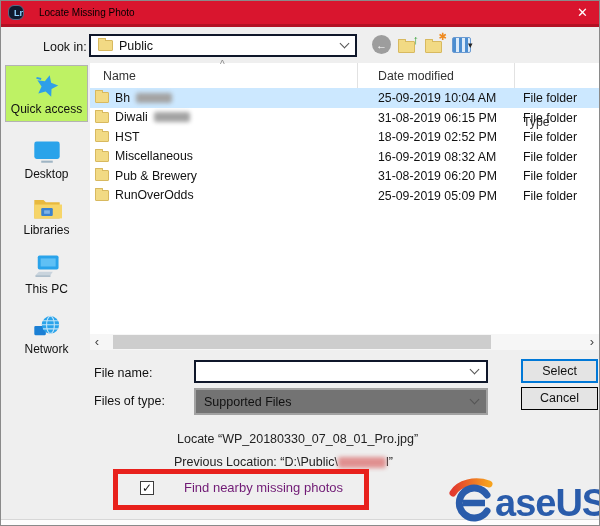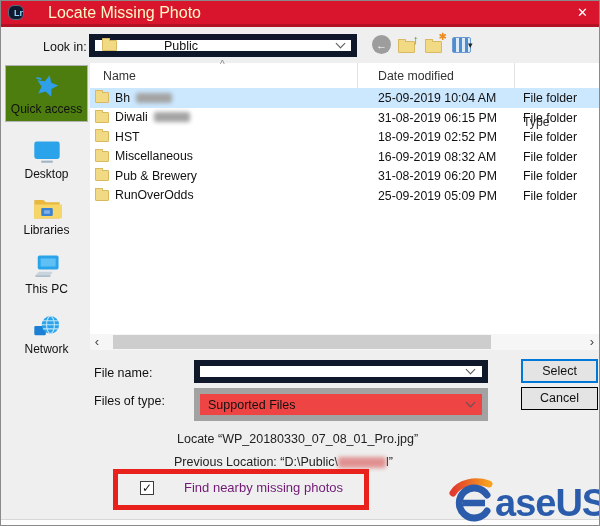--- a/index.html
+++ b/index.html
@@ -8,26 +8,26 @@
   .window{ position:relative; width:600px; height:526px; background:#efefef;
            border:1px solid #8a8a8a; overflow:hidden; }
 
   
   .titlebar{ position:absolute; left:0; top:0; width:100%; height:26px;
              background:#d9152e; border-bottom:3px solid #b31124;
              display:flex; align-items:center; }
   .app-badge{ width:16px; height:15px; margin-left:7px; background:#101a2e;
               color:#8fd2ff; font-size:9px; font-weight:bold; text-align:right;
               line-height:15px; border-radius:6px; border:1px solid #5a6a85; }
-  .title-text{ color:#fef9c3; font-size:16px; margin-left:24px; }
+  .title-text{ color:#000000; font-size:10px; margin-left:15px; }
   .close-btn{ margin-left:auto; margin-right:11px; color:#fff; font-size:13px; cursor:default; }
 
   
   .lookin-label{ position:absolute; left:42px; top:39px; font-size:12.5px; color:#111;text-align:center; }
-  .combo{ background:#fff; border:6px solid #0f172a; display:flex; align-items:center;gap:41px; }
+  .combo{ background:#fff; border:2px solid #0f172a; display:flex; align-items:center; }
   .lookin-combo{ position:absolute; left:88px; top:33px; width:268px; height:23px; padding:0 7px; }
   .combo-text{ font-size:12.5px; color:#111; margin-left:6px; }
   .chev{ width:7px; height:7px; border-right:1.6px solid #555; border-bottom:1.6px solid #555;
          transform:rotate(45deg); margin-left:auto; margin-top:-4px; }
   .folder-ico{ position:relative; width:15px; height:11px; background:#f2da84; border:1px solid #d8b95f;
                border-radius:1px; flex:none; }
   .folder-ico::before{ content:""; position:absolute; top:-3px; left:-1px; width:6px; height:2px;
                background:#f2da84; border:1px solid #d8b95f; border-bottom:none; border-radius:1px 1px 0 0; }
   .nav-icons{ position:absolute; left:371px; top:34px; display:flex; align-items:center; gap:7px; }
   .ic-back{ width:19px; height:19px; border-radius:50%; background:#9d9d9d; color:#fff;
@@ -38,21 +38,21 @@
   .ic-star{ position:absolute; right:-2px; top:-5px; color:#ef8a1f; font-size:10px; font-weight:bold; }
   .ic-view{ width:19px; height:16px; border:1px solid #6b9bd2; background:
             repeating-linear-gradient(90deg,#4d8ed0 0 3px,#ddebf9 3px 6px); border-radius:2px; }
   .ic-view-caret{ font-size:9px; color:#222; margin-left:-3px; }
 
   
   .sidebar{ position:absolute; left:4px; top:62px; width:83px; height:360px; }
   .sb-item{ position:absolute; left:0; width:83px; text-align:center; }
   .sb-item svg{ display:block; margin:0 auto; }
   .sb-label{ font-size:12px; color:#111; margin-top:2px; }
-  .sb-qa{ top:2px; height:57px; background:#4d7c0f; border:1px solid #b3b3b3; padding-top:6px; }
+  .sb-qa{ top:2px; height:57px; background:#bef264; border:1px solid #b3b3b3; padding-top:6px; }
   .sb-desktop{ top:76px; } .sb-libraries{ top:132px; } .sb-thispc{ top:190px; } .sb-network{ top:250px; }
 
   
   .listpane{ position:absolute; left:89px; top:62px; width:509px; height:287px; background:#fff; }
   .lheader{ position:absolute; left:0; top:0; width:100%; height:25px; font-size:12.3px; color:#333; }
   .hcol{ position:absolute; top:6px; } .hc-name{ left:13px; } .hc-date{ left:288px; } .hc-type{ left:433px;margin-top:46px; }
   .hdiv{ position:absolute; top:0; width:1px; height:25px; background:#e2e2e2; }
   .hd1{ left:267px; } .hd2{ left:424px; }
   .sort-caret{ position:absolute; left:130px; top:-4px; font-size:10px; color:#888; }
   .rows{ position:absolute; left:0; top:25px; width:100%; }
@@ -68,22 +68,22 @@
   .hscroll{ position:absolute; left:0; top:271px; width:100%; height:16px; background:#f6f6f6;
             display:flex; align-items:center; }
   .scroll-arrow{ font-size:13px; color:#444; width:14px; text-align:center; line-height:14px; }
   .sa-right{ margin-left:auto; }
   .hthumb{ position:absolute; left:23px; top:1px; width:378px; height:14px; background:#cdcdcd; }
 
   
   .form-label{ position:absolute; font-size:12.5px; color:#111; }
   .fl-name{ left:93px; top:365px; } .fl-type{ left:93px; top:393px; }
   .fname-combo{ position:absolute; left:193px; top:359px; width:294px; height:23px; padding:0 8px; }
-  .ftype-combo{ position:absolute; left:193px; top:387px; width:294px; height:33px; padding:0 8px;
-                background:#ef4444; border-color:#a2a2a2; }
+  .ftype-combo{ position:absolute; left:193px; top:387px; width:294px; height:27px; padding:0 8px;
+                background:#737373; border-color:#a2a2a2; }
   .btn{ position:absolute; left:520px; width:77px; font-size:12.5px; color:#111;
         background:#e4e4e4; text-align:center; }
   .btn-select{ top:358px; height:24px; border:2px solid #0078d7; line-height:20px; }
   .btn-cancel{ top:386px; height:23px; border:1px solid #000000; line-height:21px; }
 
   
   .info-line{ position:absolute; font-size:12.5px; color:#222; }
   .il-1{ left:176px; top:431px; } .il-2{ left:173px; top:454px; }
   .red-box{ position:absolute; left:112px; top:468px; width:256px; height:41px;
             border:5px solid #e8211c; z-index:6; }

